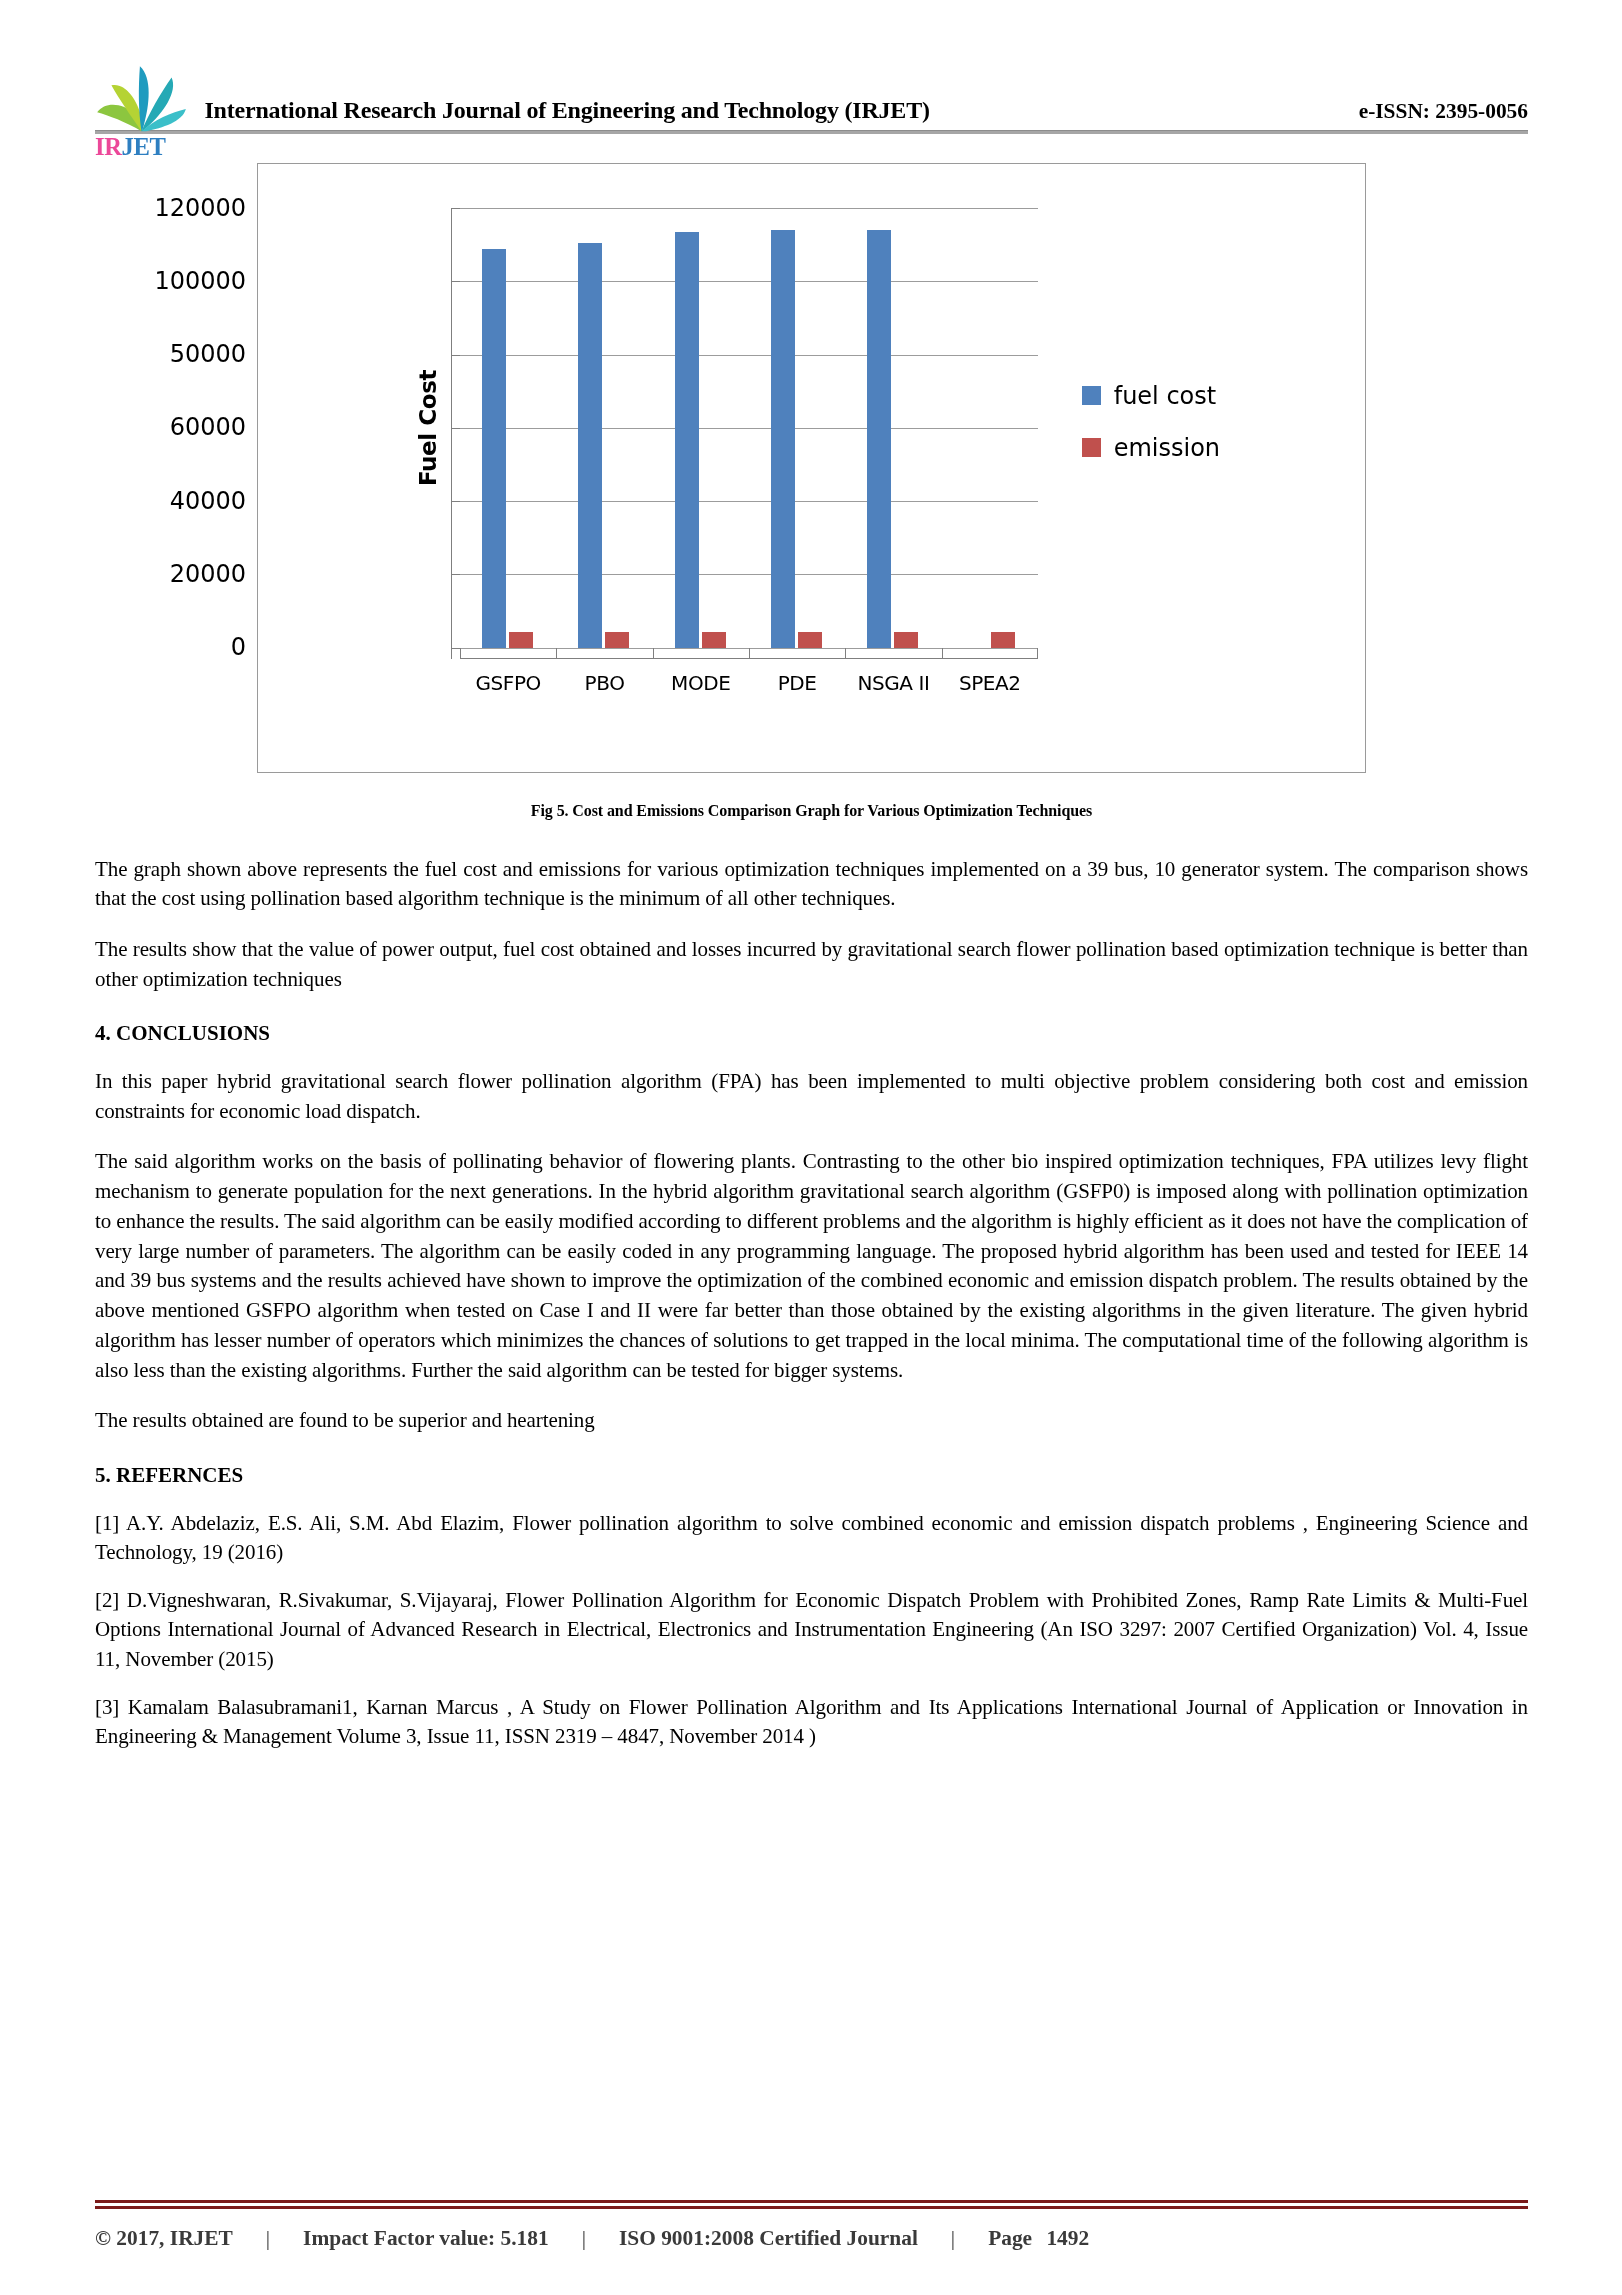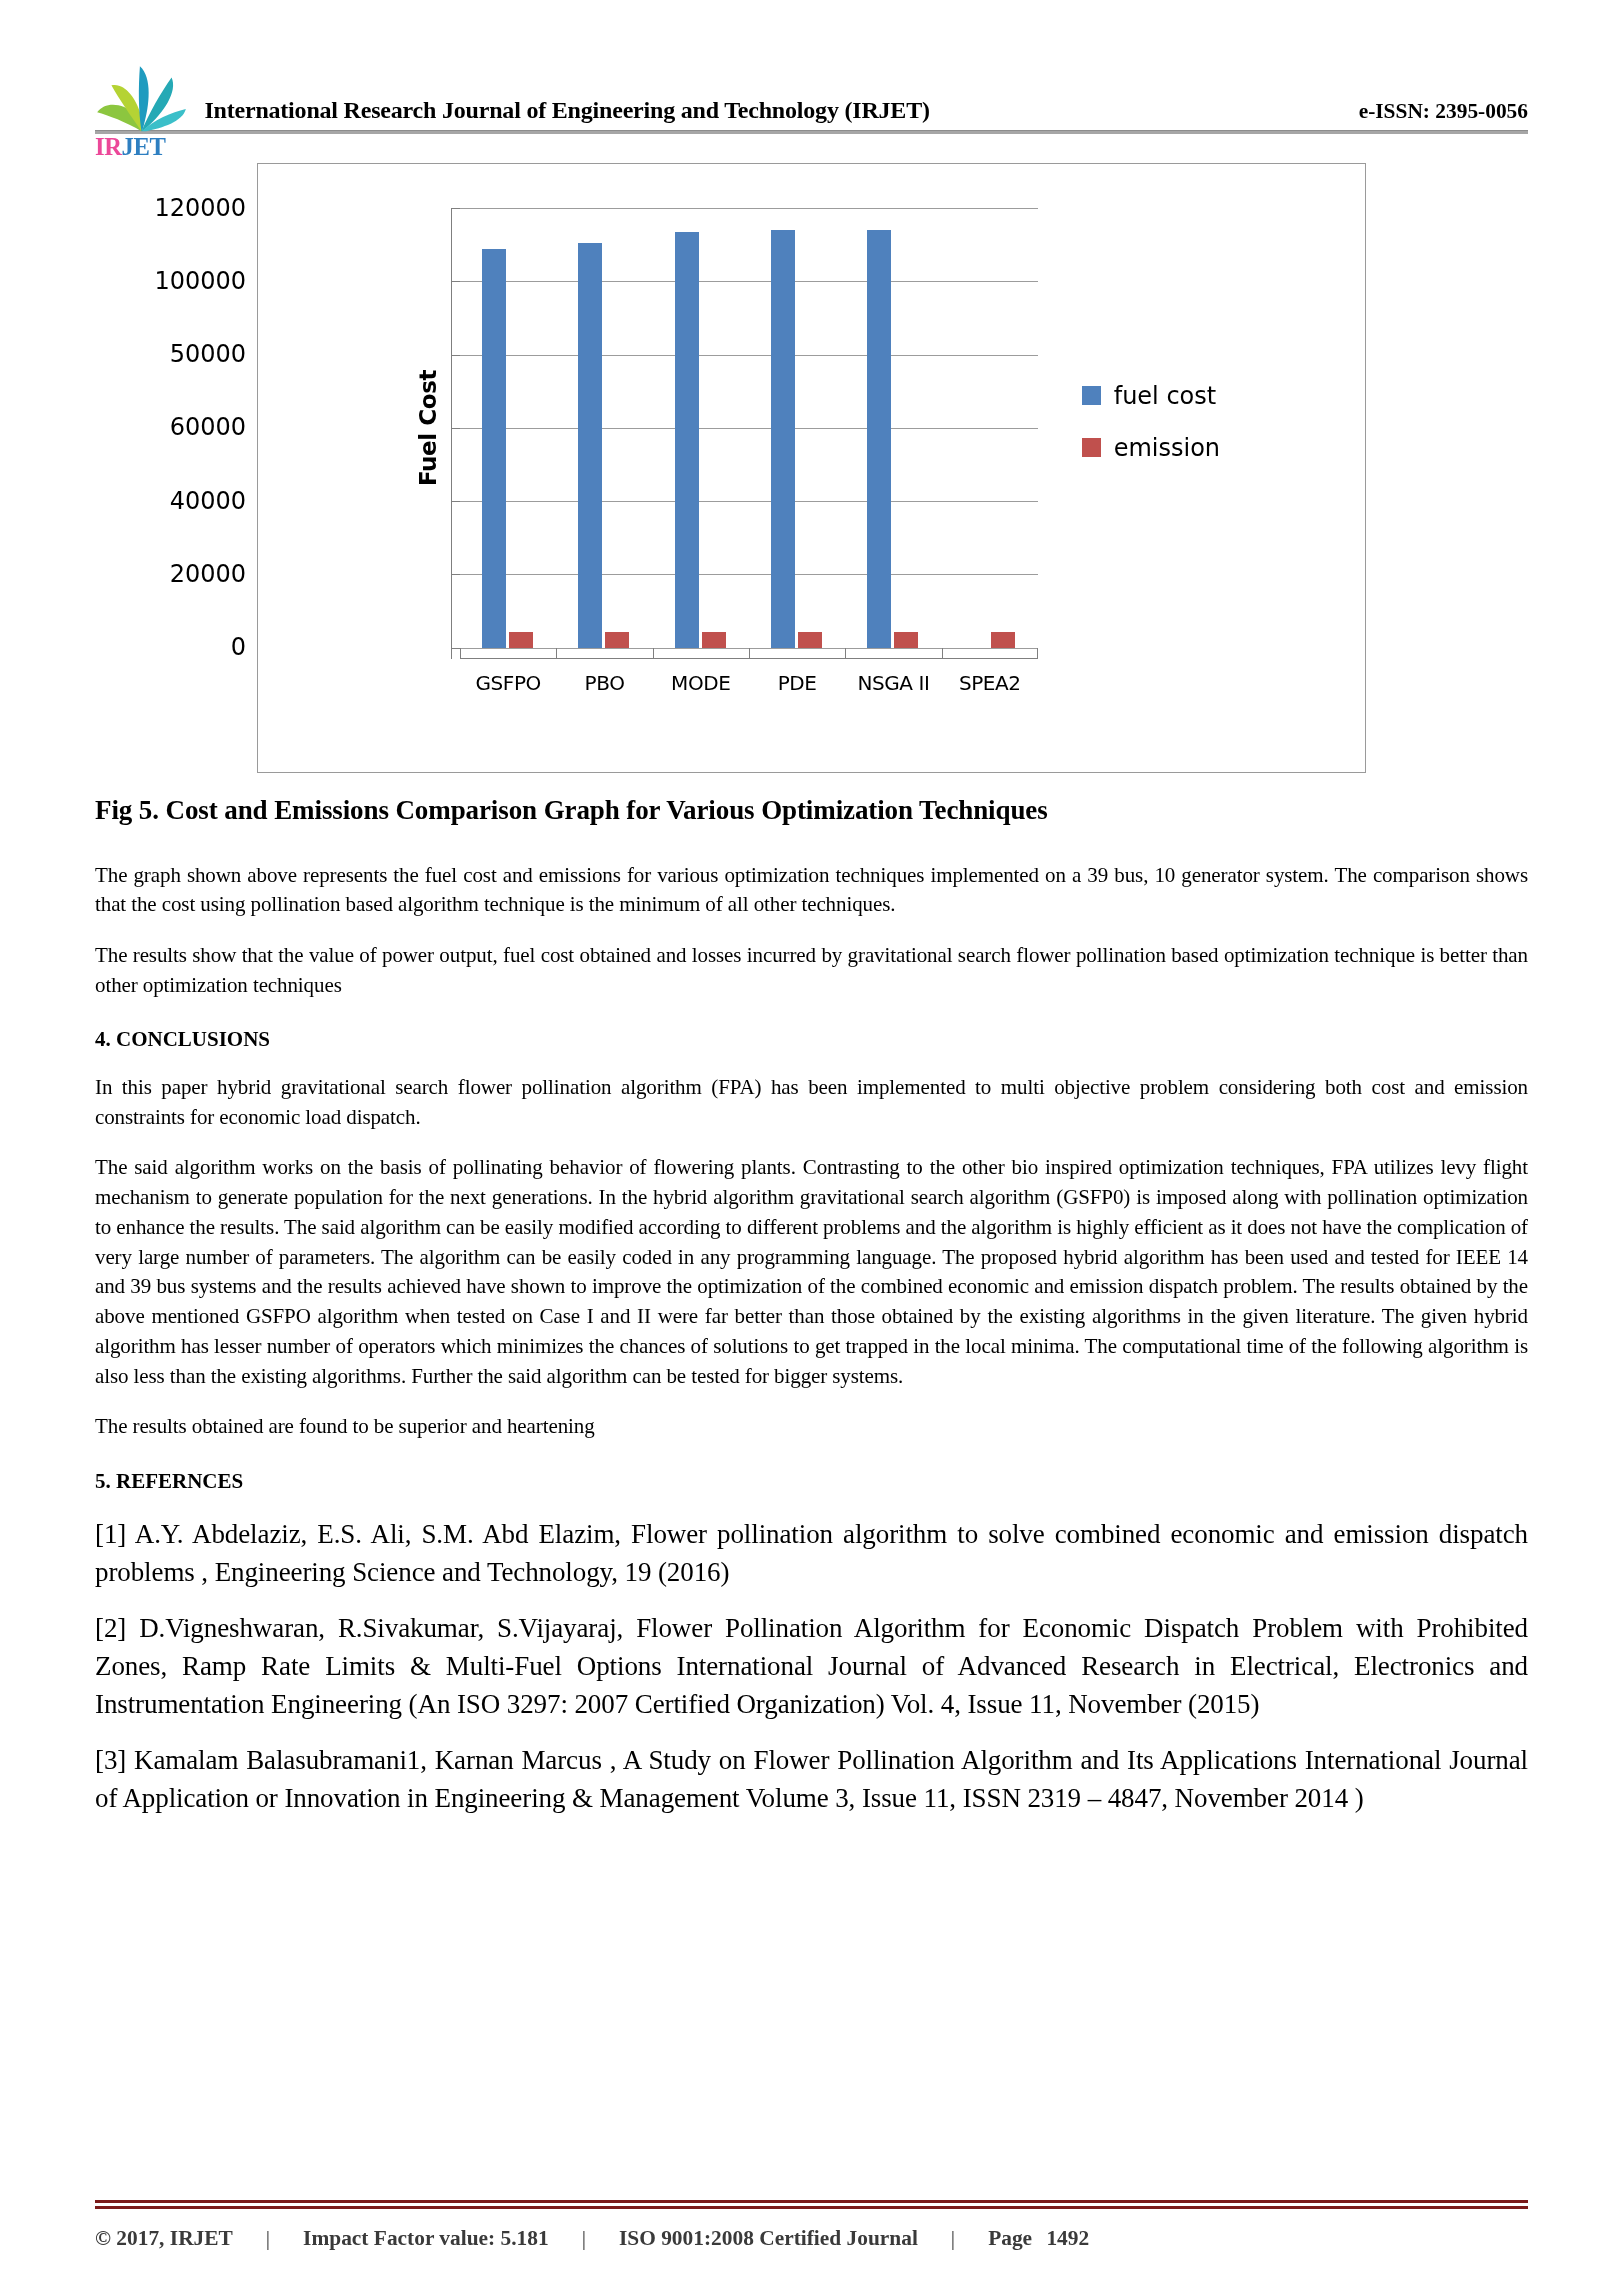--- a/index.html
+++ b/index.html
@@ -241,44 +241,44 @@
     margin-bottom: 24px;
   }
   .legend-swatch {
     width: 19px; height: 19px;
     margin-right: 12.7px;
     flex: 0 0 19px;
   }
   .legend-label { font-size: 24px; white-space: nowrap; }
 
   .fig-caption {
-    text-align: left;
-    font-weight: bold;
-    font-size: 27px;
-    margin-top: 22px;
+    text-align: center;
+    font-weight: bold;
+    font-size: 16px;
+    margin-top: 29px;
     letter-spacing: -0.1px;
   }
 
   
   .body-text { margin-top: 35px; }
   p.para {
     font-size: 21px;
     line-height: 1.42;
     margin: 0 0 20.6px 0;
     text-align: justify;
     letter-spacing: -0.1px;
   }
   p.para.left { text-align: left; }
   h2.section {
     font-size: 21px;
     font-weight: bold;
     margin: 27px 0 20.6px 0;
   }
   p.ref {
-    font-size: 27px;
+    font-size: 21px;
     line-height: 1.42;
     margin: 0 0 17.4px 0;
     text-align: justify;
     letter-spacing: -0.1px;
   }
 
   
   .footer {
     position: absolute;
     left: 95px;

